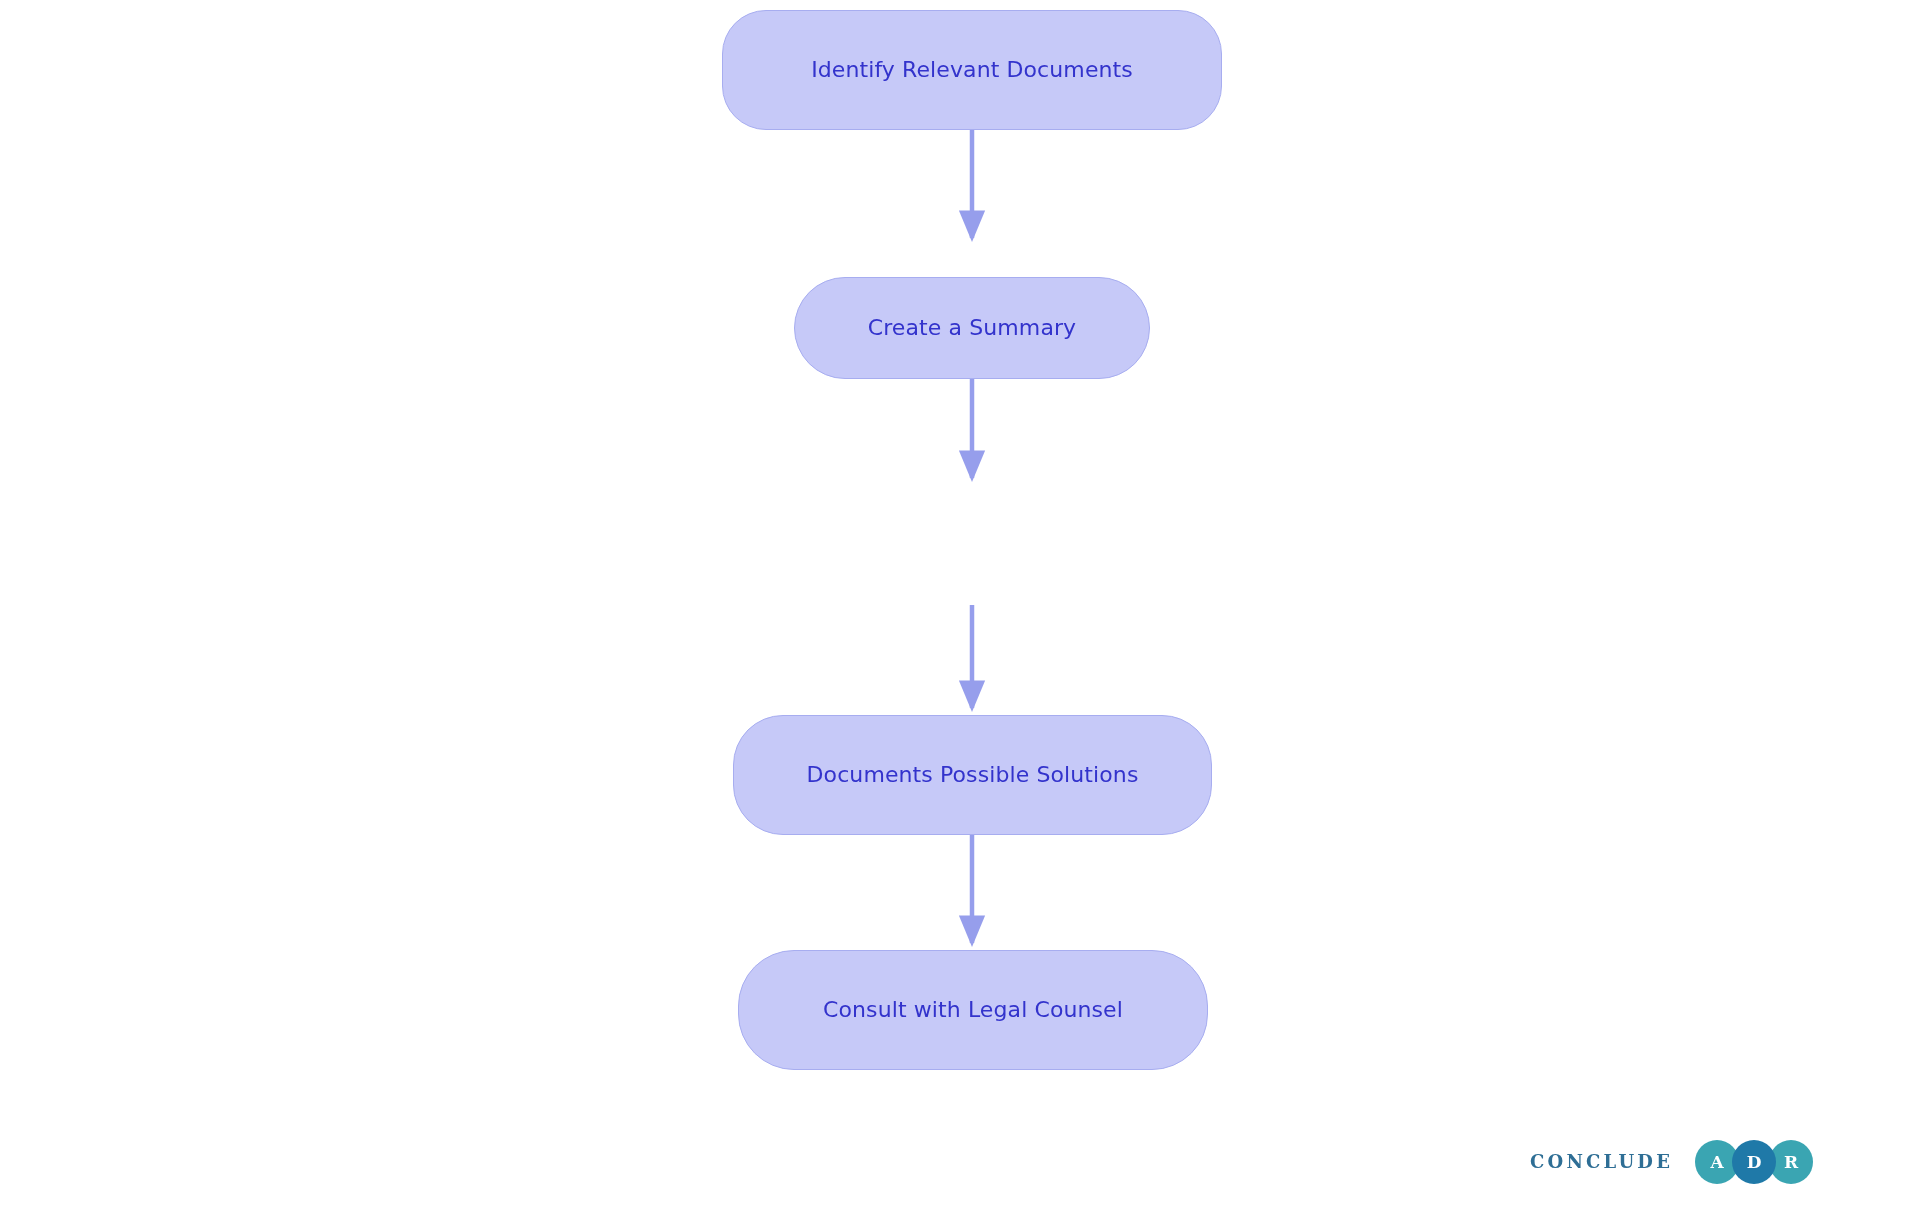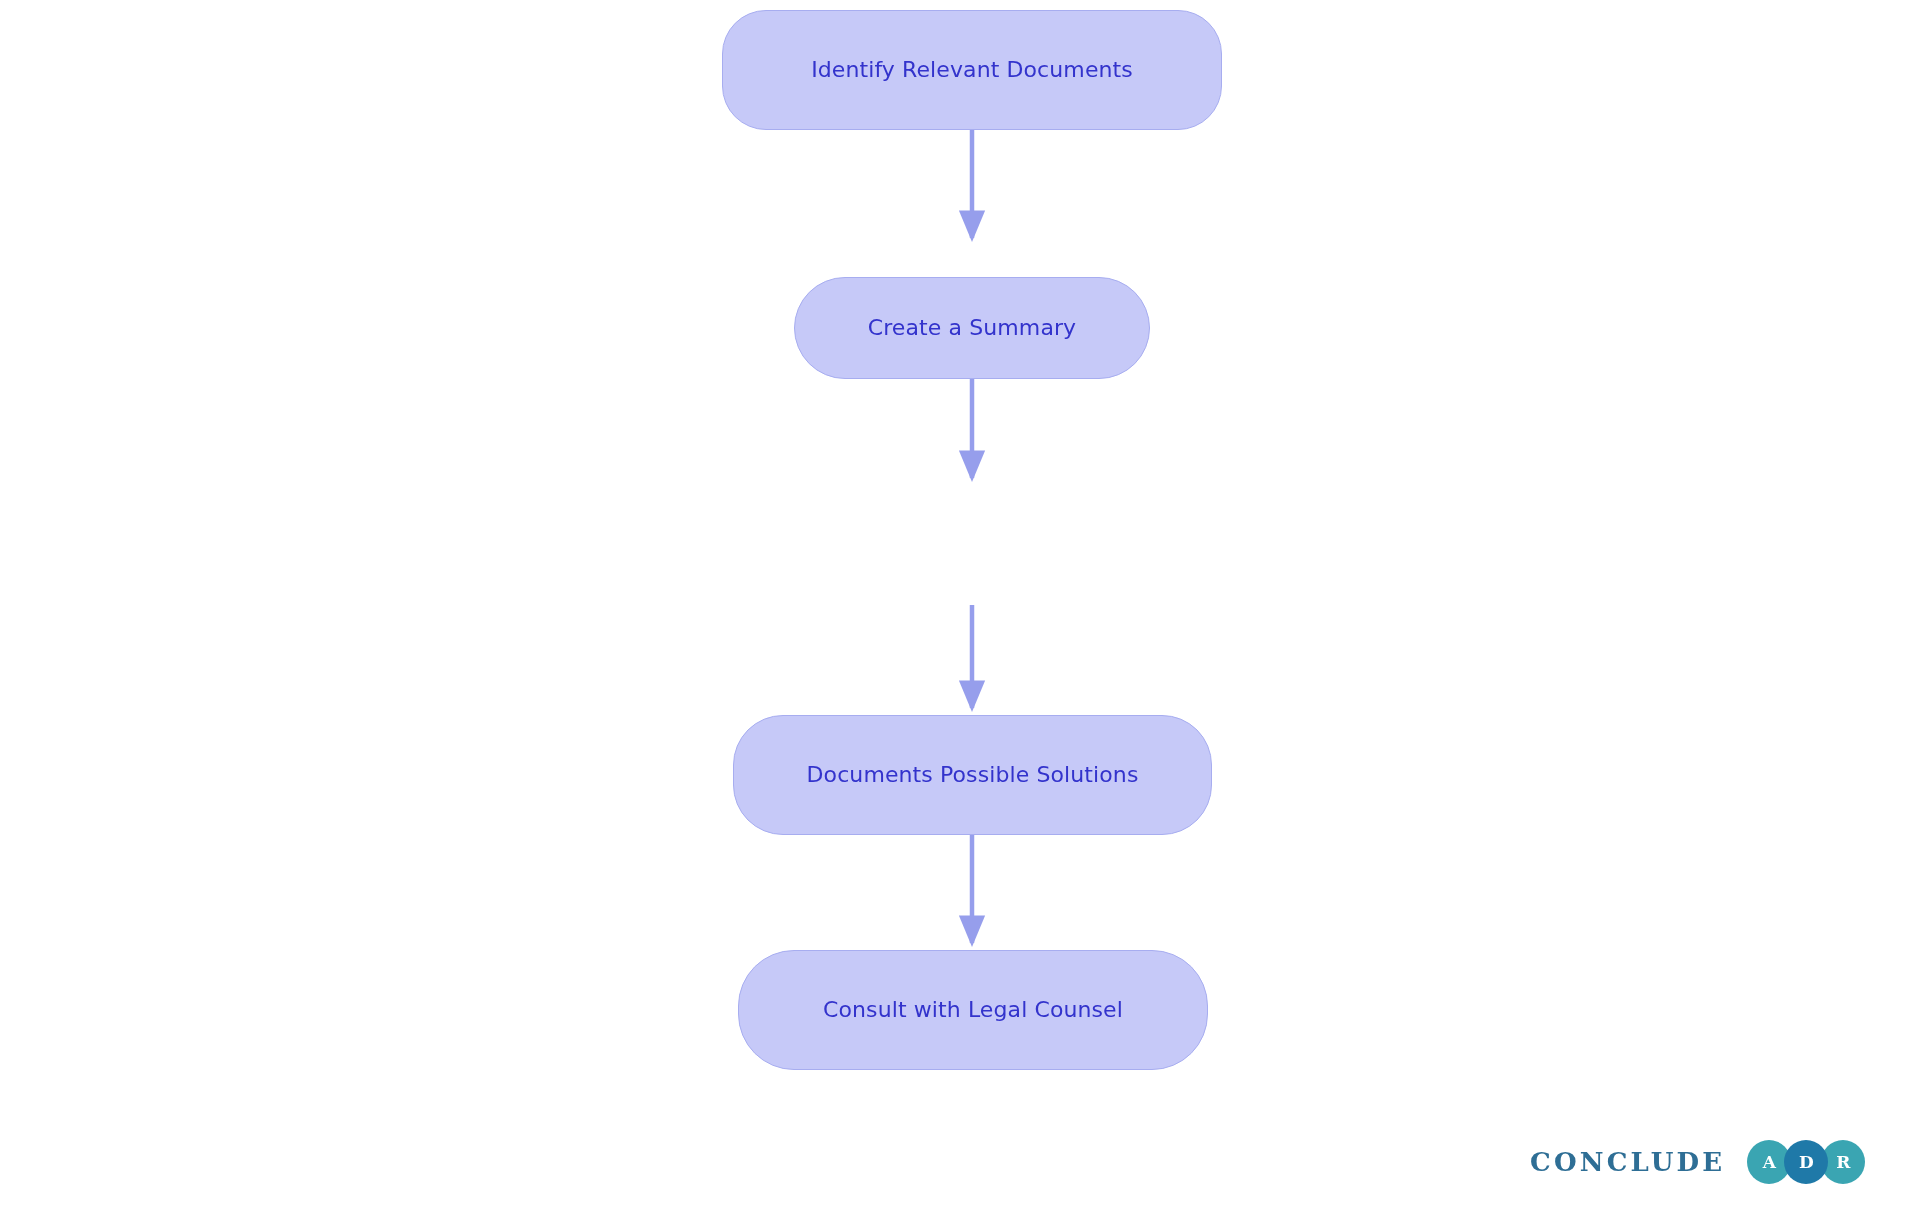--- a/index.html
+++ b/index.html
@@ -69,21 +69,21 @@
     position: absolute;
     left: 1530px;
     top: 1133px;
     width: 340px;
     height: 58px;
     display: flex;
     align-items: center;
   }
   #brand-wordmark {
     font-family: "DejaVu Serif", "Liberation Serif", serif;
-    font-size: 26px;
+    font-size: 18px;
     font-weight: 700;
     letter-spacing: 3.2px;
     color: #2e6e95;
     line-height: 1;
     white-space: nowrap;
   }
   #brand-marks {
     position: relative;
     margin-left: 22px;
     width: 162px;

